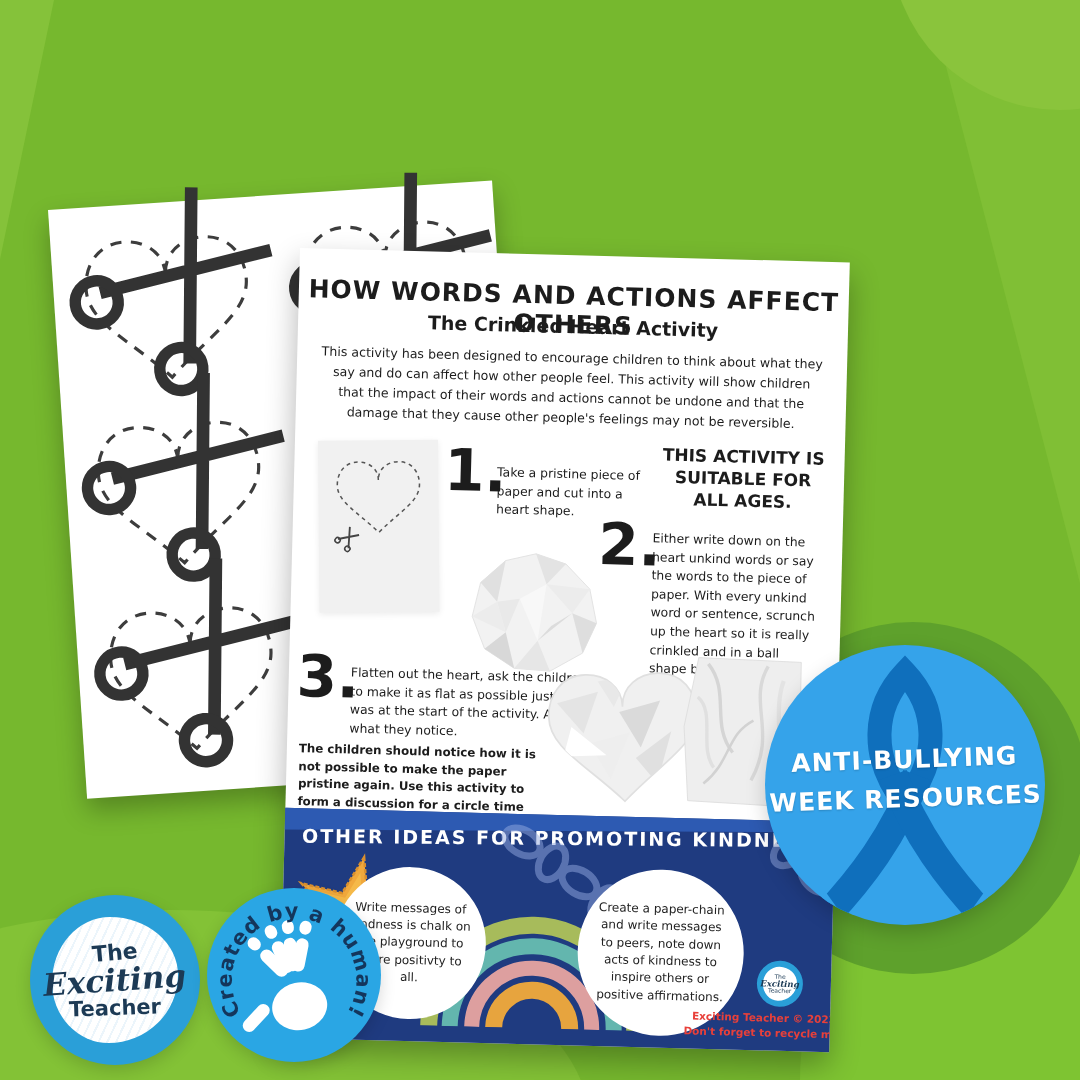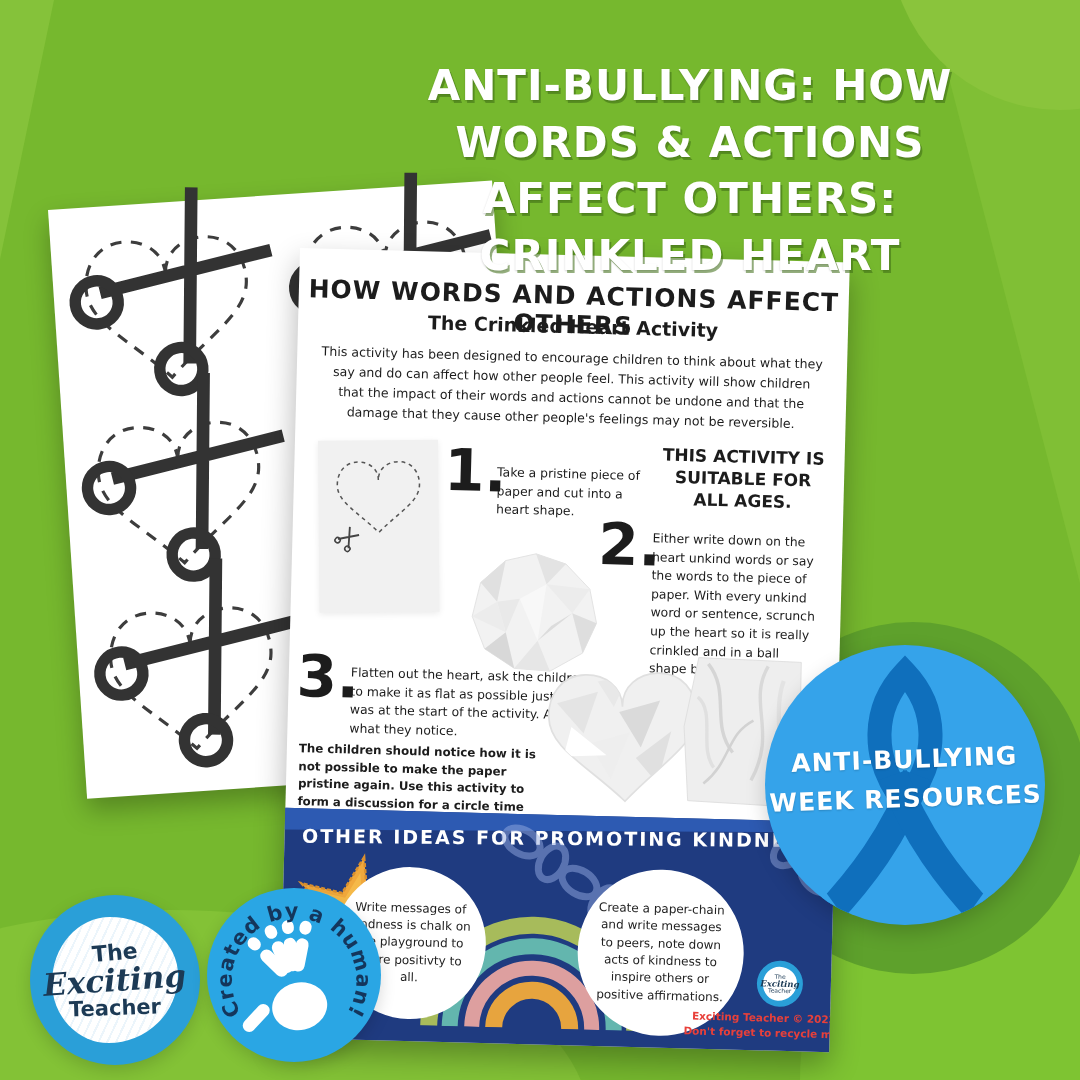--- a/index.html
+++ b/index.html
@@ -290,21 +290,20 @@
         </div>
       </div>
 
       <div class="band-credit">
         <div>Exciting Teacher © 2022</div>
         <div>Don't forget to recycle me!</div>
       </div>
     </div>
   </div>
 
-  <div class="promo-title">ANTI-BULLYING: HOW WORDS &amp; ACTIONS AFFECT OTHERS: CRINKLED HEART</div>
 
   <div class="badge">
     <svg viewBox="0 0 280 280">
       <path d="M140 28 C108 62,104 112,140 158 C176 112,172 62,140 28 Z" fill="none" stroke="#0f6fbc" stroke-width="24"></path>
       <path d="M152 130 C130 190,95 235,60 272" stroke="#0f6fbc" stroke-width="29" fill="none"></path>
       <path d="M128 130 C150 190,185 235,220 272" stroke="#0f6fbc" stroke-width="29" fill="none"></path>
       <polygon points="44,282 80,274 60,246" fill="#35a3ea"></polygon>
       <polygon points="200,274 236,282 220,246" fill="#35a3ea"></polygon>
     </svg>
     <div class="badge-text">

